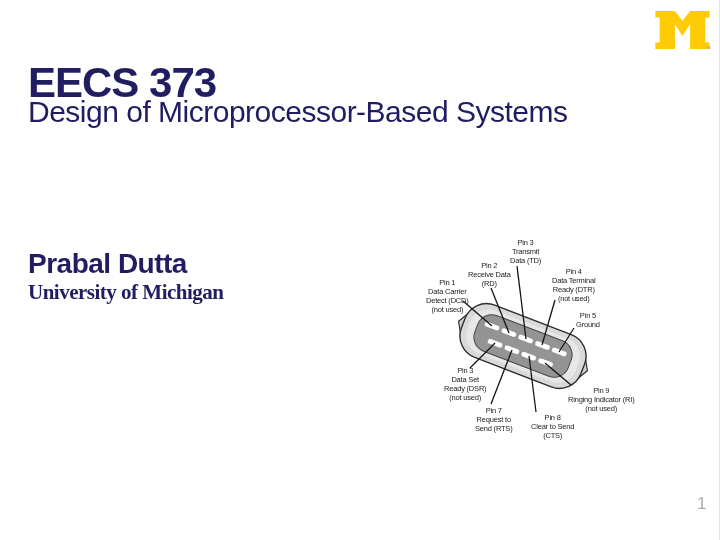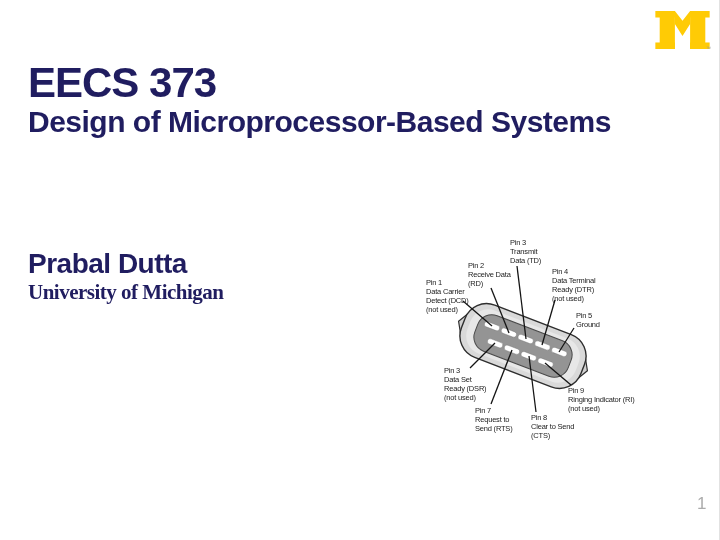--- a/index.html
+++ b/index.html
@@ -3,33 +3,33 @@
 <meta charset="utf-8">
 <style>
   html,body{margin:0;padding:0;background:#ffffff;}
   .slide{
     position:relative;width:720px;height:540px;background:#ffffff;overflow:hidden;
     font-family:"Liberation Sans",sans-serif;
     border-right:1px solid #e2e2e2;box-sizing:border-box;
   }
   .navy{color:#201d60;}
   .course{position:absolute;left:28px;top:62px;font-size:42px;font-weight:bold;letter-spacing:-1px;line-height:1;margin:0;}
-  .ctitle{position:absolute;left:28px;top:106px;font-size:30px;font-weight:bold;letter-spacing:-0.5px;line-height:1.05;margin:0;}
+  .ctitle{position:absolute;left:28px;top:96px;font-size:30px;font-weight:normal;letter-spacing:-0.5px;line-height:1.05;margin:0;}
   .author{position:absolute;left:28px;top:250px;font-size:28px;font-weight:bold;letter-spacing:-0.5px;line-height:1;text-align:right;}
   .affil{position:absolute;left:28px;top:281px;font-size:21px;font-weight:bold;letter-spacing:-0.5px;line-height:1.1;font-family:Liberation Serif, serif;}
   .topic{position:absolute;left:28px;top:413px;font-size:26px;font-weight:bold;letter-spacing:-0.5px;line-height:1;}
   .footer{position:absolute;left:0;top:508px;width:714px;text-align:center;font-size:21px;color:#141414;letter-spacing:-0.3px;}
   .pagenum{position:absolute;left:697px;top:494px;font-size:17px;color:#ababab;}
   .logo{position:absolute;left:655px;top:11px;width:55px;height:38px;}
   .logo-tm{position:absolute;left:706px;top:45px;font-size:5px;color:#9b9b9b;}
   .diagram{position:absolute;left:415px;top:228px;width:245px;height:215px;}
   .diagram svg{position:absolute;left:0;top:0;}
   .pin-label{
     position:absolute;font-size:7.5px;line-height:9px;letter-spacing:-0.2px;
-    color:#1c1c1c;white-space:pre-line;
+    color:#1c1c1c;white-space:pre-line;text-align:center;
   }
 </style>
 </head>
 <body>
 
 <div class="slide">
 
   <svg class="logo" viewBox="0 0 100 70" aria-hidden="true">
     <g fill="#FFCB05">
       <rect x="0" y="0" width="36" height="12"></rect>

